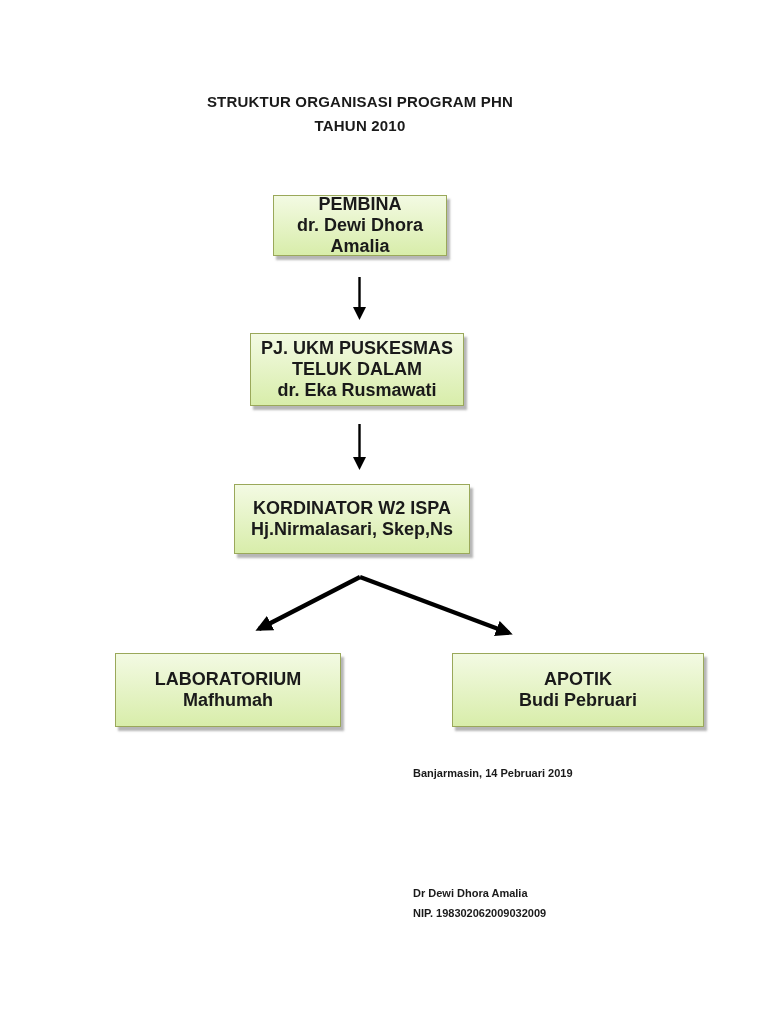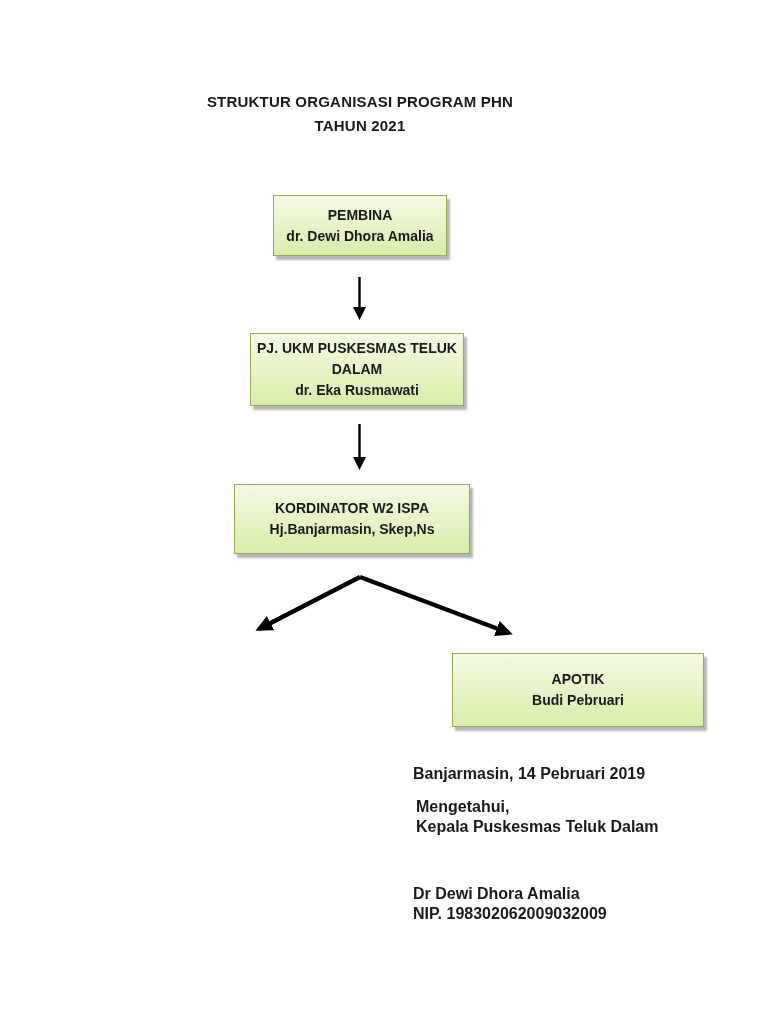--- a/index.html
+++ b/index.html
@@ -14,54 +14,54 @@
     background:#ffffff; overflow:hidden;
   }
   .doc-title {
     position:absolute; left:104px; top:90px; width:512px;
     text-align:center; font-weight:bold;
     font-size:15px; line-height:24px; letter-spacing:0.2px;
   }
   .node {
     position:absolute;
     display:flex; flex-direction:column; justify-content:center; align-items:center;
-    text-align:center; font-weight:bold; font-size:14px; line-height:21px;
+    text-align:center; font-weight:bold; font-size:18px; line-height:21px;
     background:linear-gradient(to bottom, var(--box-fill-top, #f3fae3) 0%, var(--box-fill-bottom, #d8edaa) 100%);
     border:1.5px solid var(--box-border, #9aa85a);
     box-shadow:3px 4px 2px rgba(110,110,110,0.5);
     padding:2px 6px;
   }
   .pos-pembina      { left:273px; top:195px; width:174px; height:61px; }
   .pos-pjukm        { left:250px; top:333px; width:214px; height:73px; }
   .pos-kordinator   { left:234px; top:484px; width:236px; height:70px; }
   .pos-laboratorium { left:115px; top:653px; width:226px; height:74px; }
   .pos-apotik       { left:452px; top:653px; width:252px; height:74px; }
   .connectors {
     position:absolute; left:0; top:0; width:768px; height:1024px;
     color:var(--arrow, #000000); pointer-events:none;
   }
   .connectors line { stroke:currentColor; }
   .conn-thin  { stroke-width:2.4px; }
   .conn-thick { stroke-width:4.4px; }
   .sig {
     position:absolute; font-weight:bold;
-    font-size:16px; line-height:19.5px;
+    font-size:11px; line-height:19.5px;
   }
   .sig-date { left:413px; top:764px; }
   .sig-ack  { left:416px; top:797px; }
   .sig-name { left:413px; top:884px; }
 </style>
 </head>
 <body>
 
 <div class="page">
 
   <header class="doc-title">
     <div>STRUKTUR ORGANISASI PROGRAM PHN</div>
-    <div>TAHUN 2021</div>
+    <div>TAHUN 2010</div>
   </header>
 
   <svg class="connectors" width="768" height="1024" viewBox="0 0 768 1024" xmlns="http://www.w3.org/2000/svg">
     <defs>
       <marker id="head-sm" markerWidth="14" markerHeight="13" refX="10" refY="6.5" orient="auto" markerUnits="userSpaceOnUse">
         <path d="M0,0 L13,6.5 L0,13 Z" fill="currentColor"></path>
       </marker>
       <marker id="head-lg" markerWidth="18" markerHeight="16" refX="13" refY="8" orient="auto" markerUnits="userSpaceOnUse">
         <path d="M0,0 L17,8 L0,16 Z" fill="currentColor"></path>
       </marker>
@@ -77,34 +77,34 @@
     <div class="node-person">dr. Dewi Dhora Amalia</div>
   </div>
 
   <div class="node pos-pjukm">
     <div class="node-role">PJ. UKM PUSKESMAS TELUK DALAM</div>
     <div class="node-person">dr. Eka Rusmawati</div>
   </div>
 
   <div class="node pos-kordinator">
     <div class="node-role">KORDINATOR W2 ISPA</div>
-    <div class="node-person">Hj.Banjarmasin, Skep,Ns</div>
+    <div class="node-person">Hj.Nirmalasari, Skep,Ns</div>
   </div>
 
+  <div class="node pos-laboratorium">
+    <div class="node-role">LABORATORIUM</div>
+    <div class="node-person">Mafhumah</div>
+  </div>
 
   <div class="node pos-apotik">
     <div class="node-role">APOTIK</div>
     <div class="node-person">Budi Pebruari</div>
   </div>
 
   <div class="sig sig-date">Banjarmasin, 14 Pebruari 2019</div>
 
-  <div class="sig sig-ack">
-    <div>Mengetahui,</div>
-    <div>Kepala Puskesmas Teluk Dalam</div>
-  </div>
 
   <div class="sig sig-name">
     <div>Dr Dewi Dhora Amalia</div>
     <div>NIP. 198302062009032009</div>
   </div>
 
 </div>
 
 </body></html>

